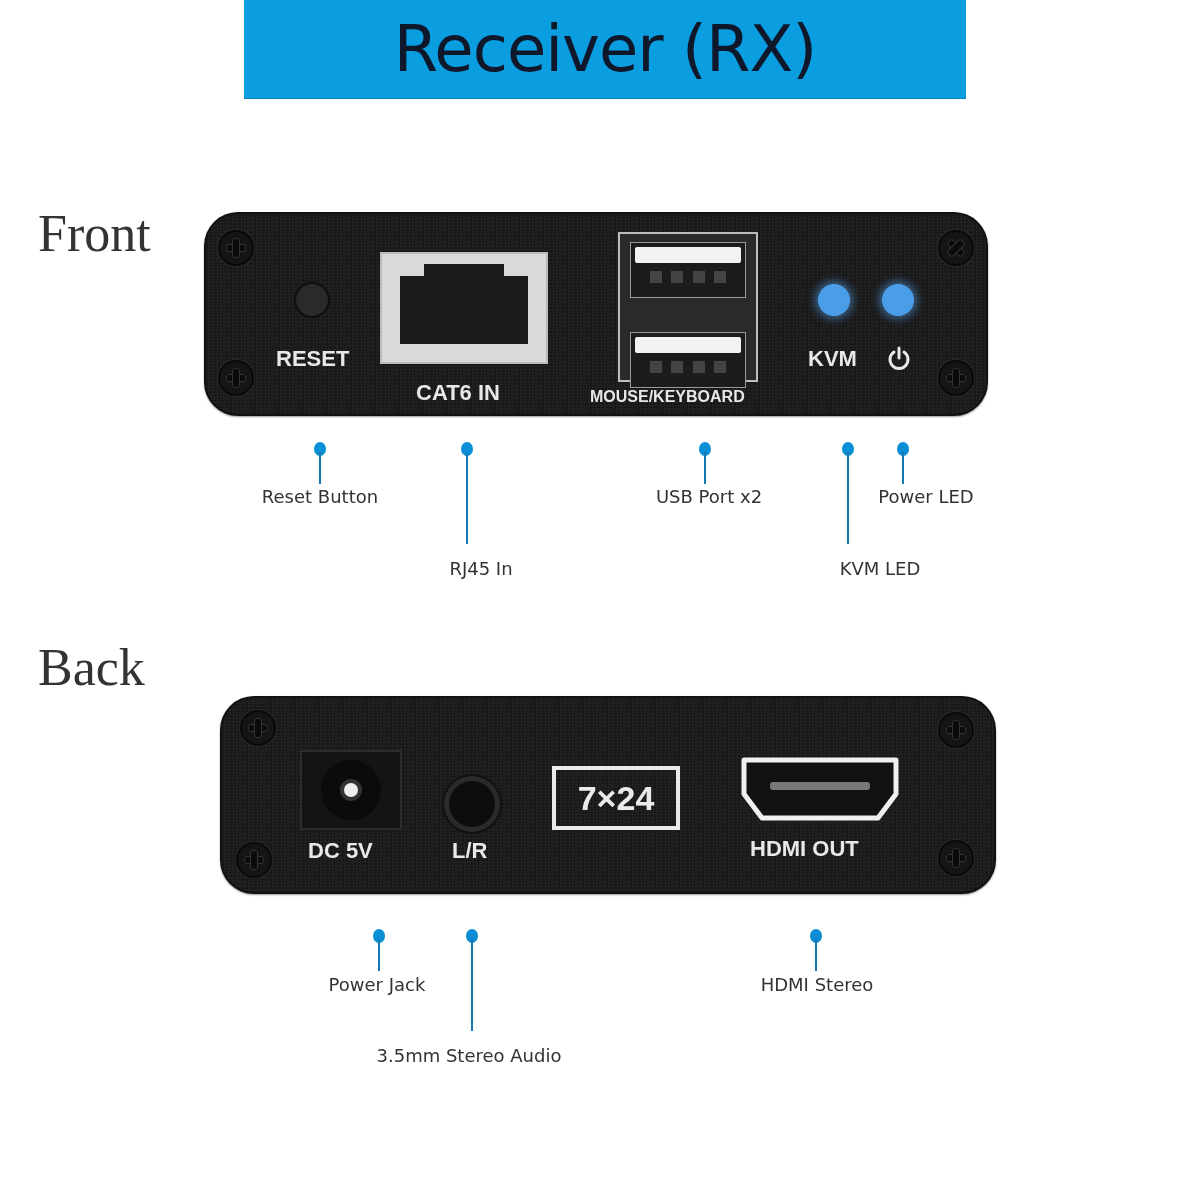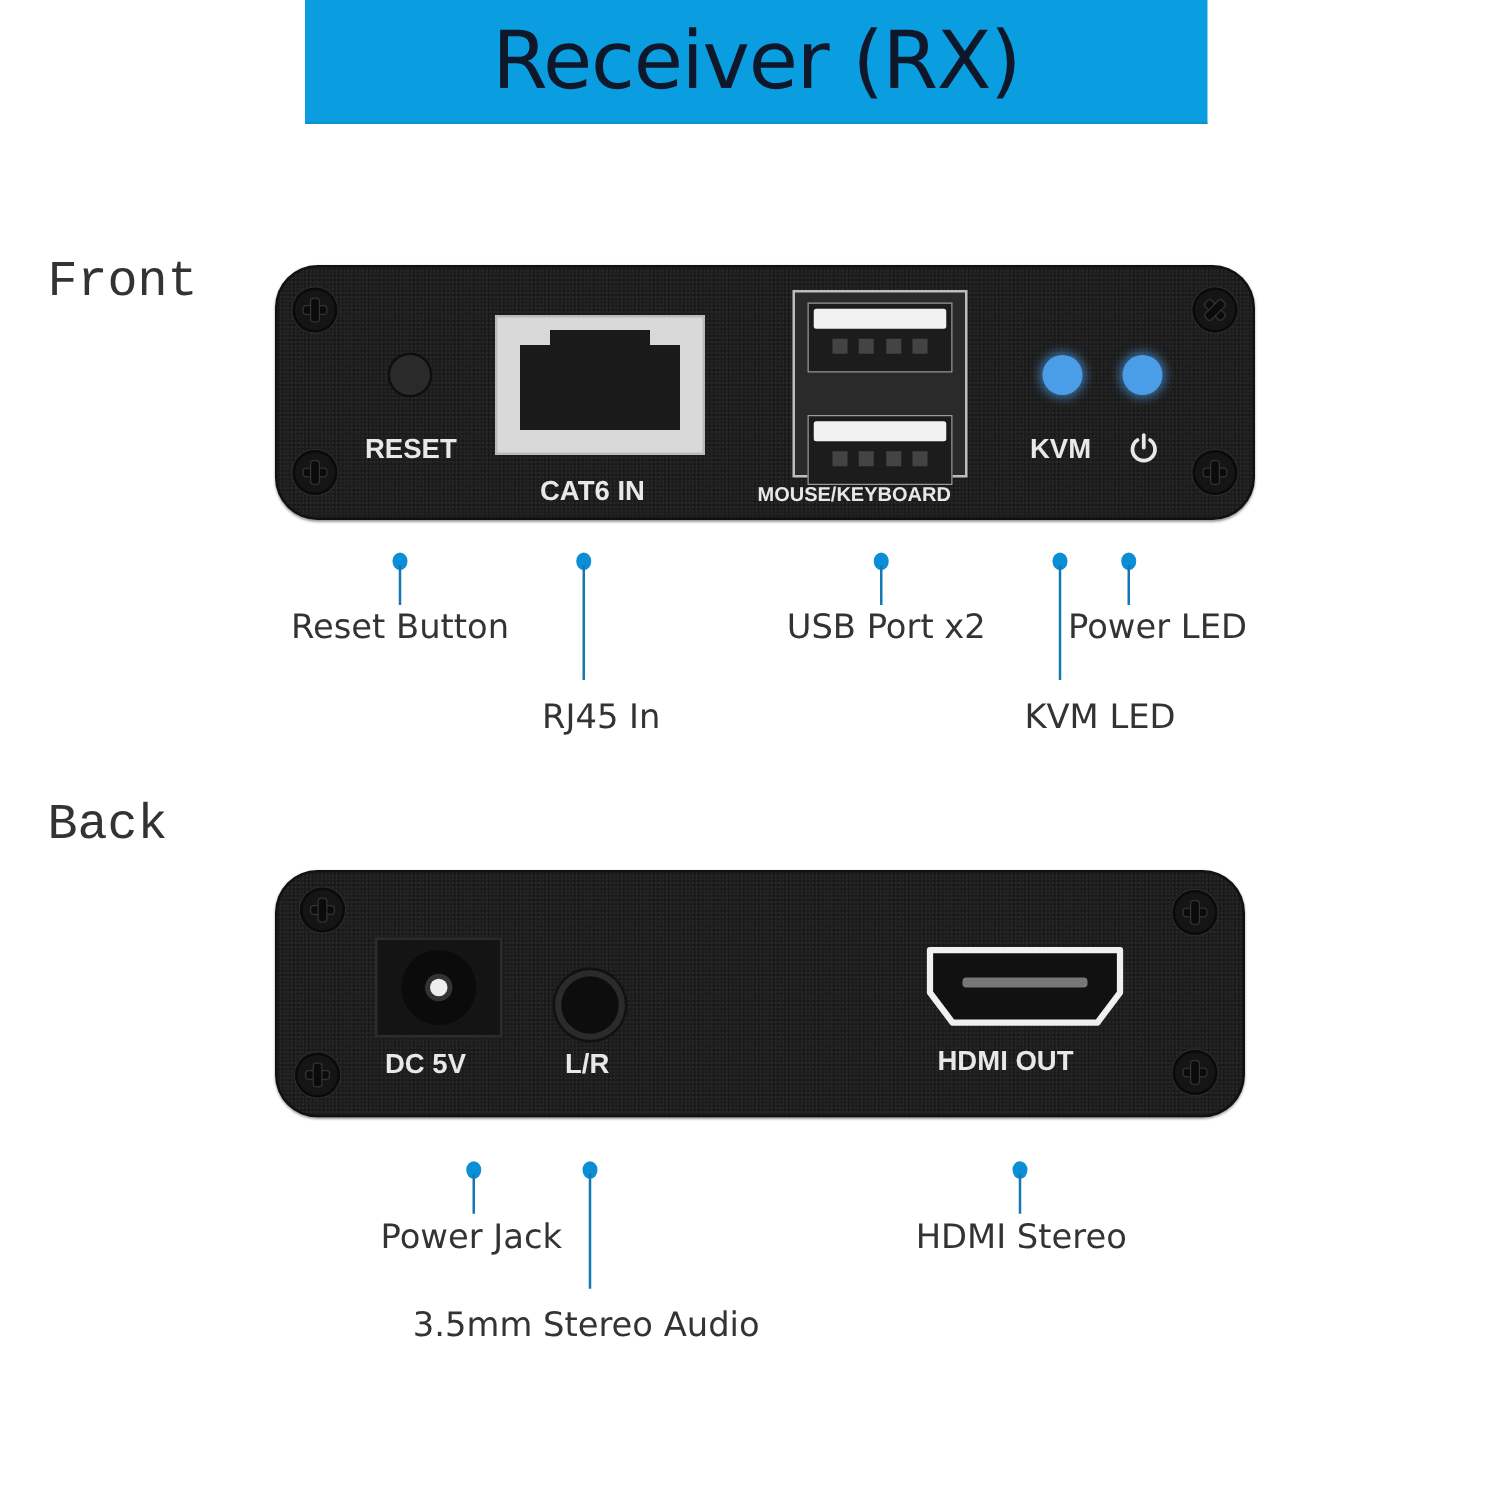--- a/index.html
+++ b/index.html
@@ -1,19 +1,19 @@
 <!DOCTYPE html>
 <html><head>
 <meta charset="utf-8">
 <style>
   html, body { margin:0; padding:0; background:#ffffff; }
   body { width:1200px; height:1200px; position:relative; overflow:hidden; font-family:"DejaVu Sans", sans-serif; }
   .banner { position:absolute; left:244px; top:0; width:722px; height:98px; background:#0a9de0; border-bottom:1px solid #0784c0; display:flex; align-items:center; justify-content:center; }
   .banner span { color:#0f172a; font-size:64px; font-family:"DejaVu Sans", sans-serif; font-weight:normal; letter-spacing:-1px; }
-  .section-label { position:absolute; font-size:40px; color:#333; font-family:Liberation Mono, monospace; }
+  .section-label { position:absolute; font-size:52px; color:#333; font-family:Liberation Serif, serif; }
   .panel { position:absolute; background:#1d1d1d; border-radius:34px; box-shadow: inset 0 0 0 2px #111, 0 1px 2px rgba(0,0,0,.4);
     background-image: radial-gradient(#2a2a2a 1px, transparent 1px), radial-gradient(#151515 1px, transparent 1px);
     background-size:3px 3px, 4px 4px; background-position:0 0, 1px 2px; }
   .screw { position:absolute; width:36px; height:36px; border-radius:50%; background:#151515; box-shadow: inset 0 0 0 2px #0a0a0a, 0 0 0 1px #2b2b2b; }
   .screw::before, .screw::after { content:""; position:absolute; background:#0b0b0b; border:1px solid #333; border-radius:3px; }
   .screw::before { left:8px; top:14px; width:18px; height:6px; }
   .screw::after { left:14px; top:8px; width:6px; height:18px; }
   .plabel { position:absolute; color:#e8e8e8; font-family:"Liberation Sans", sans-serif; font-weight:bold; font-size:22px; letter-spacing:0px; white-space:nowrap; }
   .reset-btn { position:absolute; width:36px; height:36px; border-radius:50%; background:#2a2a2a; box-shadow: inset 0 0 0 2px #0e0e0e; }
   .rj45 { position:absolute; background:#d9d9d9; border:2px solid #bbb; }
@@ -27,32 +27,32 @@
   .led { position:absolute; width:32px; height:32px; border-radius:50%; background:#4a9ee8; box-shadow:0 0 8px 3px rgba(80,160,240,.55); }
   .power-sym { position:absolute; width:26px; height:26px; }
   .dcjack { position:absolute; background:#141414; border:2px solid #2c2c2c; }
   .dcjack .ring { position:absolute; left:50%; top:50%; width:60px; height:60px; margin:-30px 0 0 -30px; border-radius:50%; background:#0b0b0b; }
   .dcjack .pin { position:absolute; left:50%; top:50%; width:14px; height:14px; margin:-7px 0 0 -7px; border-radius:50%; background:#eee; box-shadow:0 0 0 4px #333; }
   .audio { position:absolute; width:56px; height:56px; border-radius:50%; background:#0d0d0d; box-shadow: inset 0 0 0 5px #2b2b2b, 0 0 0 2px #111; }
   .badge724 { position:absolute; border:4px solid #eaeaea; display:flex; align-items:center; justify-content:center; color:#eaeaea; font-family:"Liberation Sans", sans-serif; font-weight:bold; font-size:34px; }
   .hdmi { position:absolute; }
   .callout-dot { position:absolute; width:12px; height:14px; border-radius:50%; background:#0a8fd6; }
   .callout-line { position:absolute; width:2px; background:#1478b4; }
-  .callout-text { position:absolute; font-family:"DejaVu Sans", sans-serif; font-size:27px; color:#333; white-space:nowrap; transform:translateX(-50%); }
+  .callout-text { position:absolute; font-family:"DejaVu Sans", sans-serif; font-size:18px; color:#333; white-space:nowrap; transform:translateX(-50%); }
 </style>
 </head>
 <body>
 
 <div class="banner">
   <span>Receiver (RX)</span>
 </div>
 
 <div class="section-label" style="left:38px; top:204px;">Front</div>
 
-<div class="panel" style="left:220px; top:212px; width:784px; height:204px;">
+<div class="panel" style="left:204px; top:212px; width:784px; height:204px;">
   <div class="screw" style="left:14px; top:18px;"></div>
   <div class="screw" style="left:14px; top:148px;"></div>
   <div class="screw" style="left:734px; top:18px; transform:rotate(45deg);"></div>
   <div class="screw" style="left:734px; top:148px;"></div>
 
   <div class="reset-btn" style="left:90px; top:70px;"></div>
   <div class="plabel" style="left:72px; top:134px;">RESET</div>
 
   <div class="rj45" style="left:176px; top:40px; width:164px; height:108px;">
     <div class="hole"></div>
@@ -127,20 +127,21 @@
 
   <div class="dcjack" style="left:80px; top:54px; width:98px; height:76px;">
     <div class="ring"></div>
     <div class="pin"></div>
   </div>
   <div class="plabel" style="left:88px; top:142px;">DC 5V</div>
 
   <div class="audio" style="left:224px; top:80px;"></div>
   <div class="plabel" style="left:232px; top:142px;">L/R</div>
 
+  <div class="badge724" style="left:332px; top:70px; width:120px; height:56px;">7×24</div>
 
   <svg class="hdmi" style="left:520px; top:60px;" width="160" height="68" viewBox="0 0 160 68">
     <path d="M4 4 H156 V38 L138 62 H22 L4 38 Z" fill="#111" stroke="#f0f0f0" stroke-width="5" stroke-linejoin="round"></path>
     <rect x="30" y="26" width="100" height="8" rx="3" fill="#777"></rect>
   </svg>
   <div class="plabel" style="left:530px; top:140px;">HDMI OUT</div>
 </div>
 
 <div>
   <div class="callout-dot" style="left:373px; top:929px;"></div>

